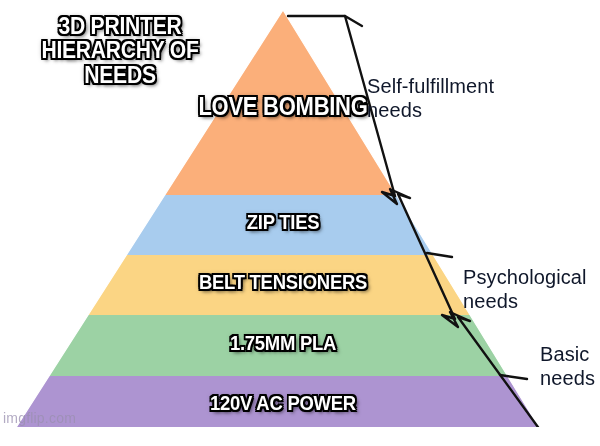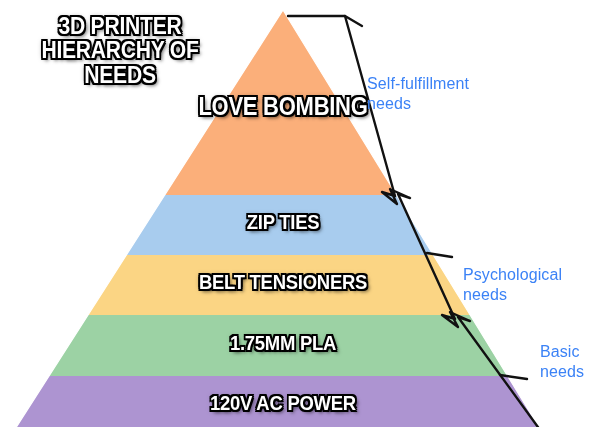--- a/index.html
+++ b/index.html
@@ -77,24 +77,24 @@
     top: 332px;
   }
   #cap-power {
     left: 83px;
     top: 392px;
   }
 
   
   .side-label {
     position: absolute;
-    color: #3b82f6;
+    color: #0f172a;
     font-family: "Liberation Sans", sans-serif;
     font-weight: 400;
-    font-size: 16px;
+    font-size: 20px;
     line-height: 1.22;
     white-space: pre-line;
     letter-spacing: 0.1px;
   }
   #label-self { left: 367px; top: 74px; width: 130px; }
   #label-psych { left: 463px; top: 228px; width: 130px; margin-top: 37px; }
   #label-basic { left: 540px; top: 342px; width: 80px; }
 
   
   #watermark {
@@ -149,14 +149,15 @@
   <div class="meme-caption band-caption" id="cap-pla">1.75MM PLA</div>
   <div class="meme-caption band-caption" id="cap-power">120V AC POWER</div>
 
   <div class="side-label" id="label-self">Self-fulfillment
 needs</div>
   <div class="side-label" id="label-psych">Psychological
 needs</div>
   <div class="side-label" id="label-basic">Basic
 needs</div>
 
+  <div id="watermark">imgflip.com</div>
 
 </div>
 
 </body></html>

